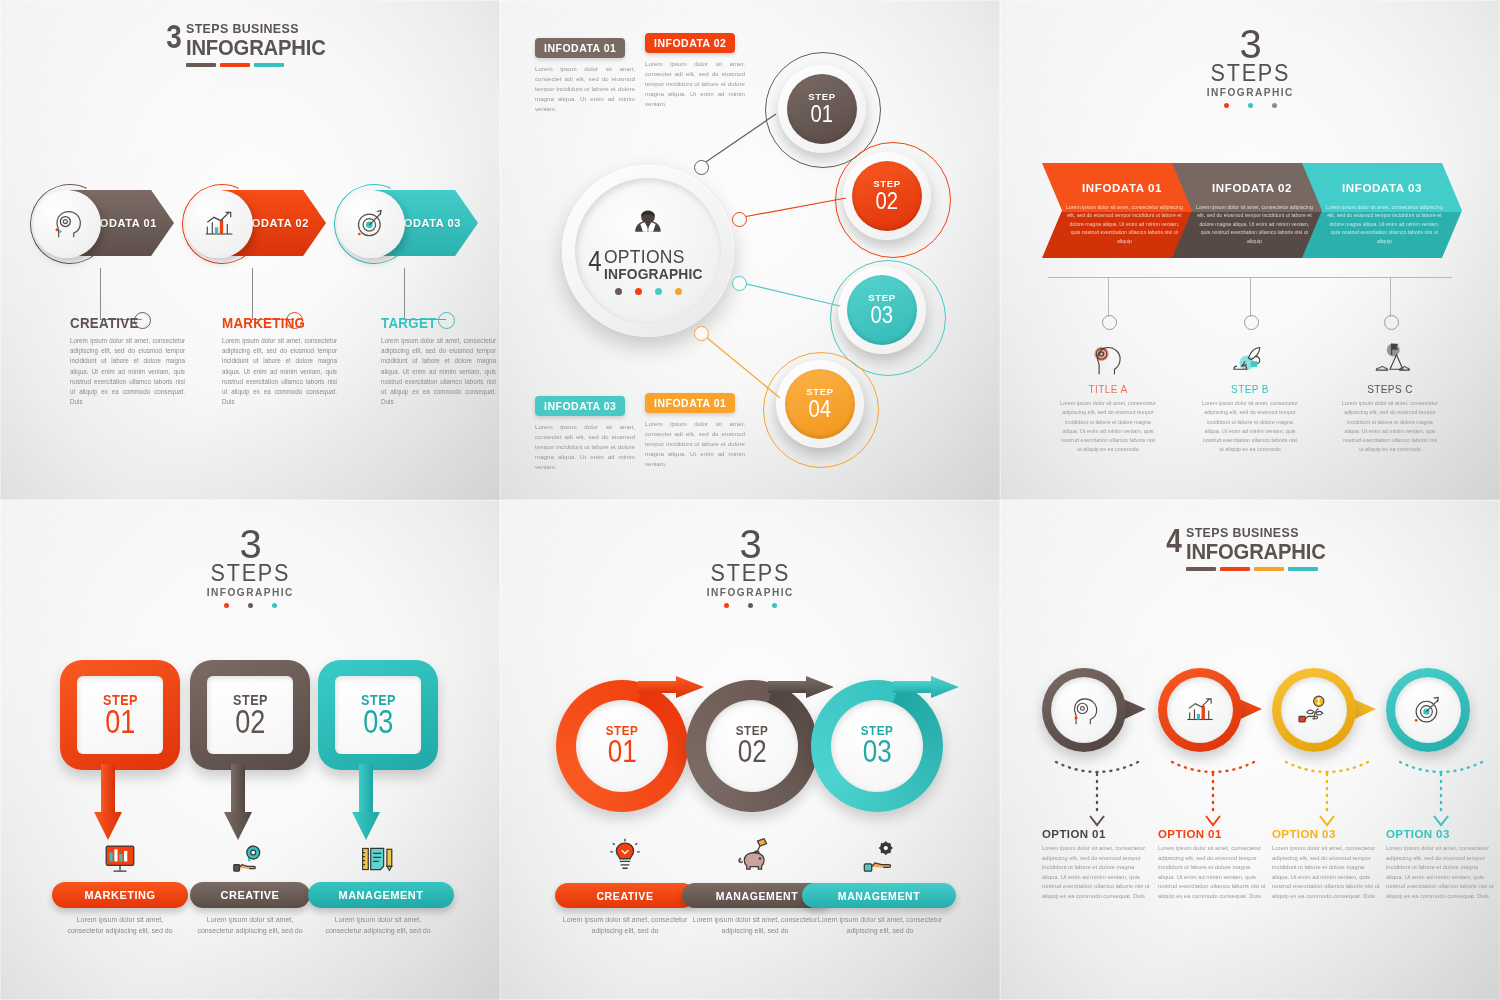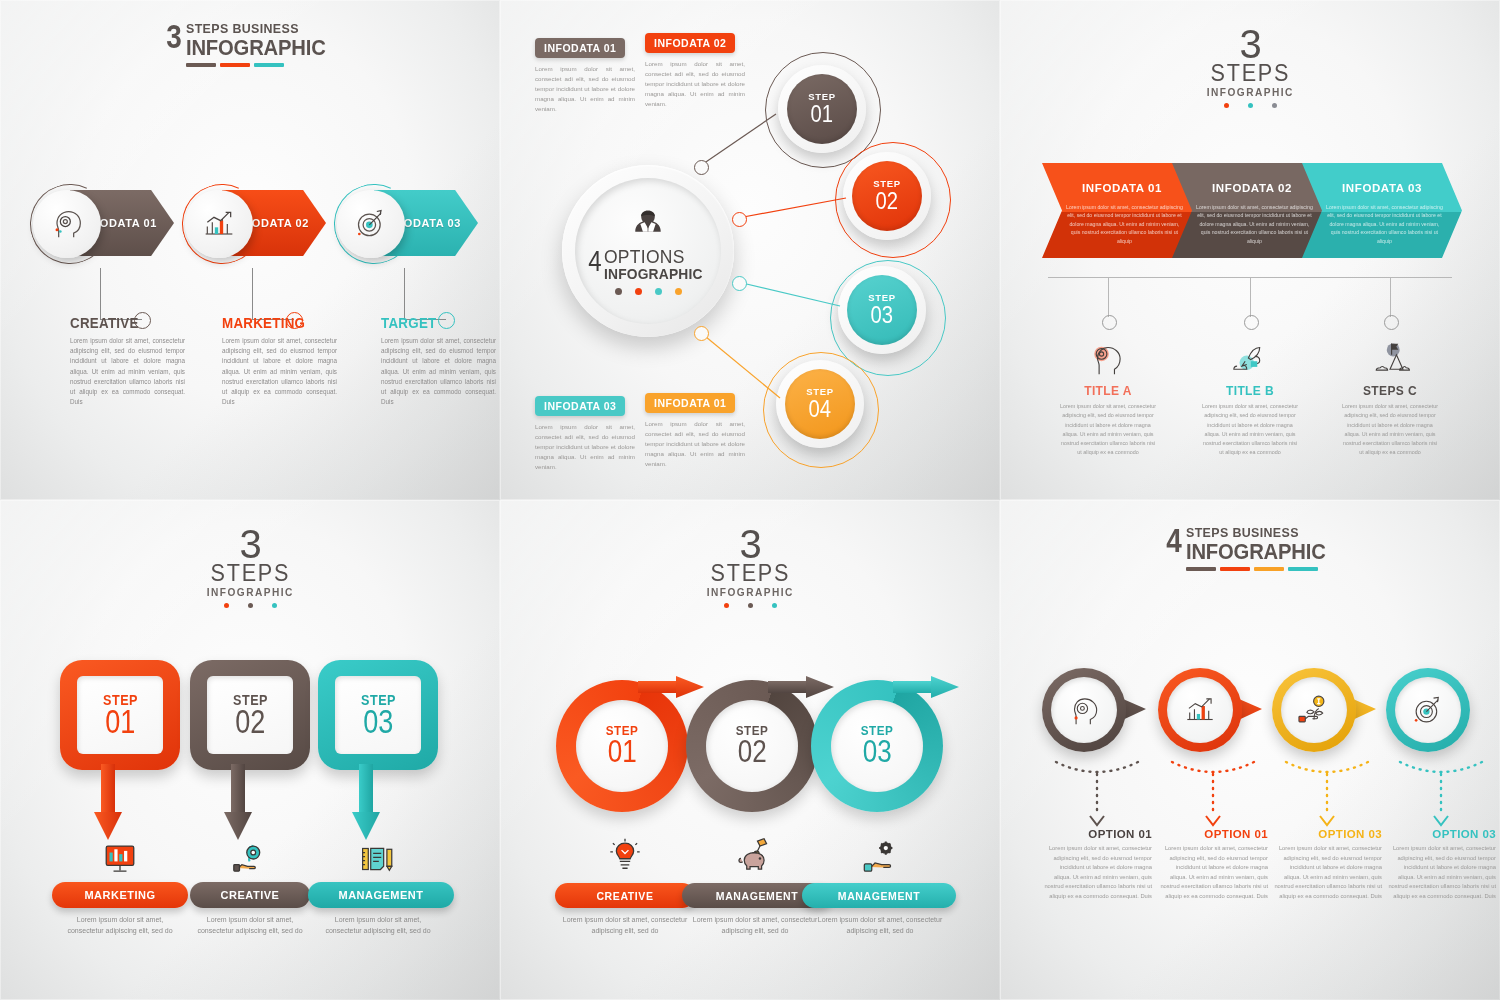--- a/index.html
+++ b/index.html
@@ -93,21 +93,21 @@
     box-shadow:4px 6px 9px rgba(0,0,0,.17);}
   .p3-chev .t{position:absolute;left:0;right:0;top:19px;text-align:center;color:#fff;
      font-size:11.5px;font-weight:bold;letter-spacing:.6px;}
   .p3-chev .d{position:absolute;left:14%;right:11%;top:40px;color:rgba(255,255,255,.72);
      font-size:5.2px;line-height:1.62;text-align:center;}
   .p3-axis{position:absolute;left:48px;top:277px;width:404px;height:1px;background:#b8b8b8;}
   .p3-drop{position:absolute;width:1px;background:#b8b8b8;top:277px;height:40px;}
   .p3-ring{position:absolute;width:13px;height:13px;border-radius:50%;border:1.3px solid #9b9b9b;background:transparent;}
   .p3-col{position:absolute;width:100px;text-align:center;}
   .p3-col .ico{height:44px;display:flex;align-items:center;justify-content:center;}
-  .p3-col h5{margin:4px 0 0 0;font-size:12px;font-weight:bold;letter-spacing:.4px;}
+  .p3-col h5{margin:4px 0 0 0;font-size:10px;font-weight:normal;letter-spacing:.4px;}
   .p3-col p{margin:4px 0 0 0;font-size:5.4px;line-height:1.72;color:#9b9a99;}
 
   
   .p4-item{position:absolute;top:160px;width:120px;}
   .p4-box{position:relative;width:120px;height:110px;border-radius:22px;
     box-shadow:0 7px 13px rgba(0,0,0,.19);display:flex;align-items:center;justify-content:center;}
   .p4-box .inner{width:86px;height:78px;border-radius:6px;
     background:linear-gradient(160deg,#ffffff,#f6f6f6);
     box-shadow:inset 1px 2px 5px rgba(0,0,0,.12);
     display:flex;flex-direction:column;align-items:center;justify-content:center;}
@@ -144,21 +144,21 @@
   .p6-item{position:absolute;top:168px;width:110px;}
   .p6-pin{position:relative;width:110px;height:84px;}
   .p6-tail{position:absolute;left:42px;top:14px;width:62px;height:56px;
     clip-path:polygon(0 0,100% 48%,0 100%);box-shadow:3px 5px 8px rgba(0,0,0,.18);}
   .p6-disc{position:absolute;left:0;top:0;width:84px;height:84px;border-radius:50%;
     box-shadow:0 6px 13px rgba(0,0,0,.2);display:flex;align-items:center;justify-content:center;}
   .p6-disc .in{width:66px;height:66px;border-radius:50%;
     background:radial-gradient(circle at 38% 28%,#ffffff,#f3f4f4 72%,#e9eaea);
     box-shadow:inset 1px 2px 5px rgba(0,0,0,.12);display:flex;align-items:center;justify-content:center;}
   .p6-dash{position:absolute;top:256px;width:110px;height:72px;}
-  .p6-lab{position:absolute;top:328px;width:110px;text-align:right;}
+  .p6-lab{position:absolute;top:328px;width:110px;text-align:left;}
   .p6-lab h5{margin:0;font-size:11.5px;font-weight:bold;letter-spacing:.4px;}
   .p6-lab p{margin:4px 0 0 0;font-size:5.8px;line-height:1.65;color:#9b9a99;}
 </style>
 </head>
 <body>
 
 <div class="sheet">
 
   <div class="panel">
       <div class="lay">
@@ -394,21 +394,21 @@
       <div class="ico">
         <svg width="42" height="38" viewBox="0 0 52 44" fill="none" stroke="#44403e" stroke-width="1.4">
           <circle cx="22" cy="28" r="9" fill="#8FE0DE" stroke="none"></circle>
           <path d="M24 22c4-10 10-13 14-13 0 5-3 11-11 15z"></path>
           <path d="M20 26l-4 6 6-2"></path>
           <path d="M32 20c4 0 6 2 6 5s-3 4-5 4"></path>
           <path d="M10 32c-3 0-4 2-4 4h16c0-3-2-5-5-5"></path>
           <rect x="27" y="26" width="8" height="7" fill="#3FC8C5" stroke="none"></rect>
         </svg>
       </div>
-      <h5 style="color:#35C2C0">TITLE B</h5>
+      <h5 style="color:#35C2C0">STEP B</h5>
       <p>Lorem ipsum dolor sit amet, consectetur adipiscing elit, sed do eiusmod tempor incididunt ut labore et dolore magna aliqua. Ut enim ad minim veniam, quis nostrud exercitation ullamco laboris nisi ut aliquip ex ea commodo</p>
     </div>
     <div class="p3-col" style="left:340px;top:336px">
       <div class="ico">
         <svg width="42" height="38" viewBox="0 0 52 44" fill="none" stroke="#44403e" stroke-width="1.4">
           <circle cx="30" cy="12" r="8" fill="#9094A0" stroke="none"></circle>
           <path d="M26 36l8-18 8 18z"></path>
           <path d="M28 4v14"></path>
               <path d="M28 5h7l-2 3 2 3h-7z" fill="#44403e"></path>
           <path d="M14 34c-3 0-5 1-5 3h14c0-2-2-3-4-3-1-2-4-2-5 0z"></path>

